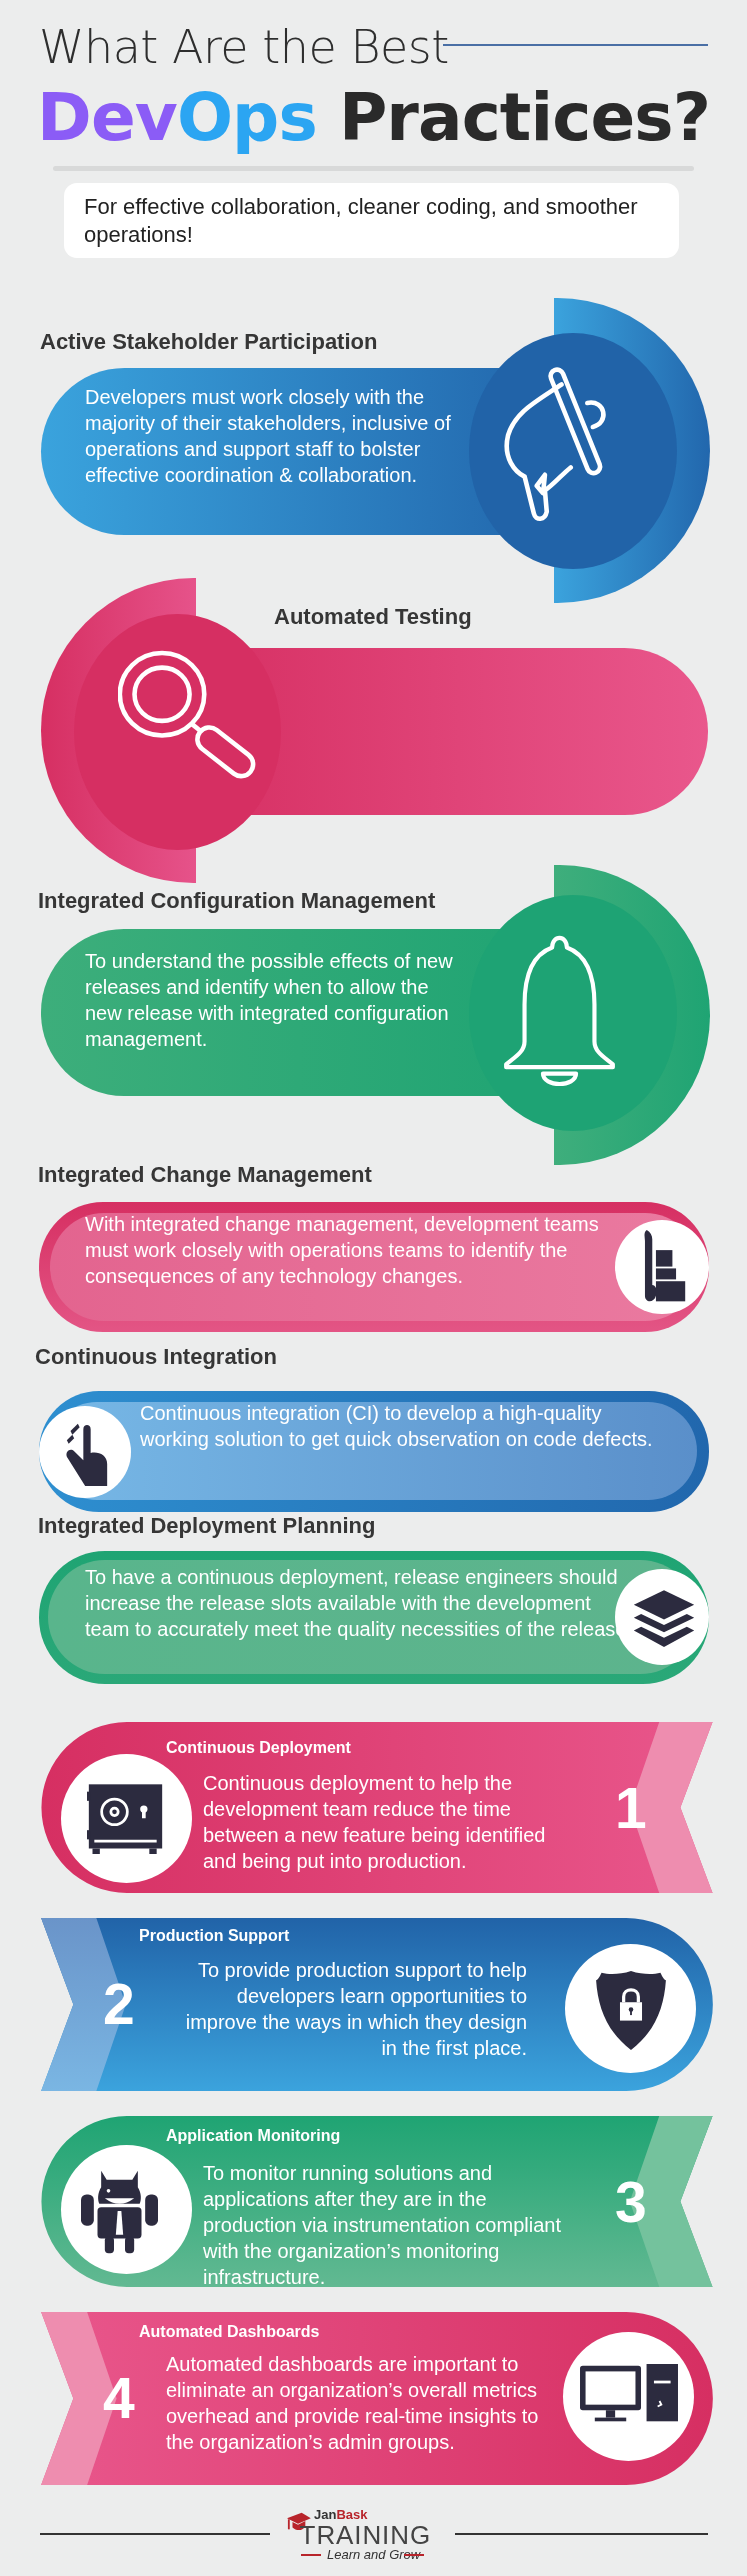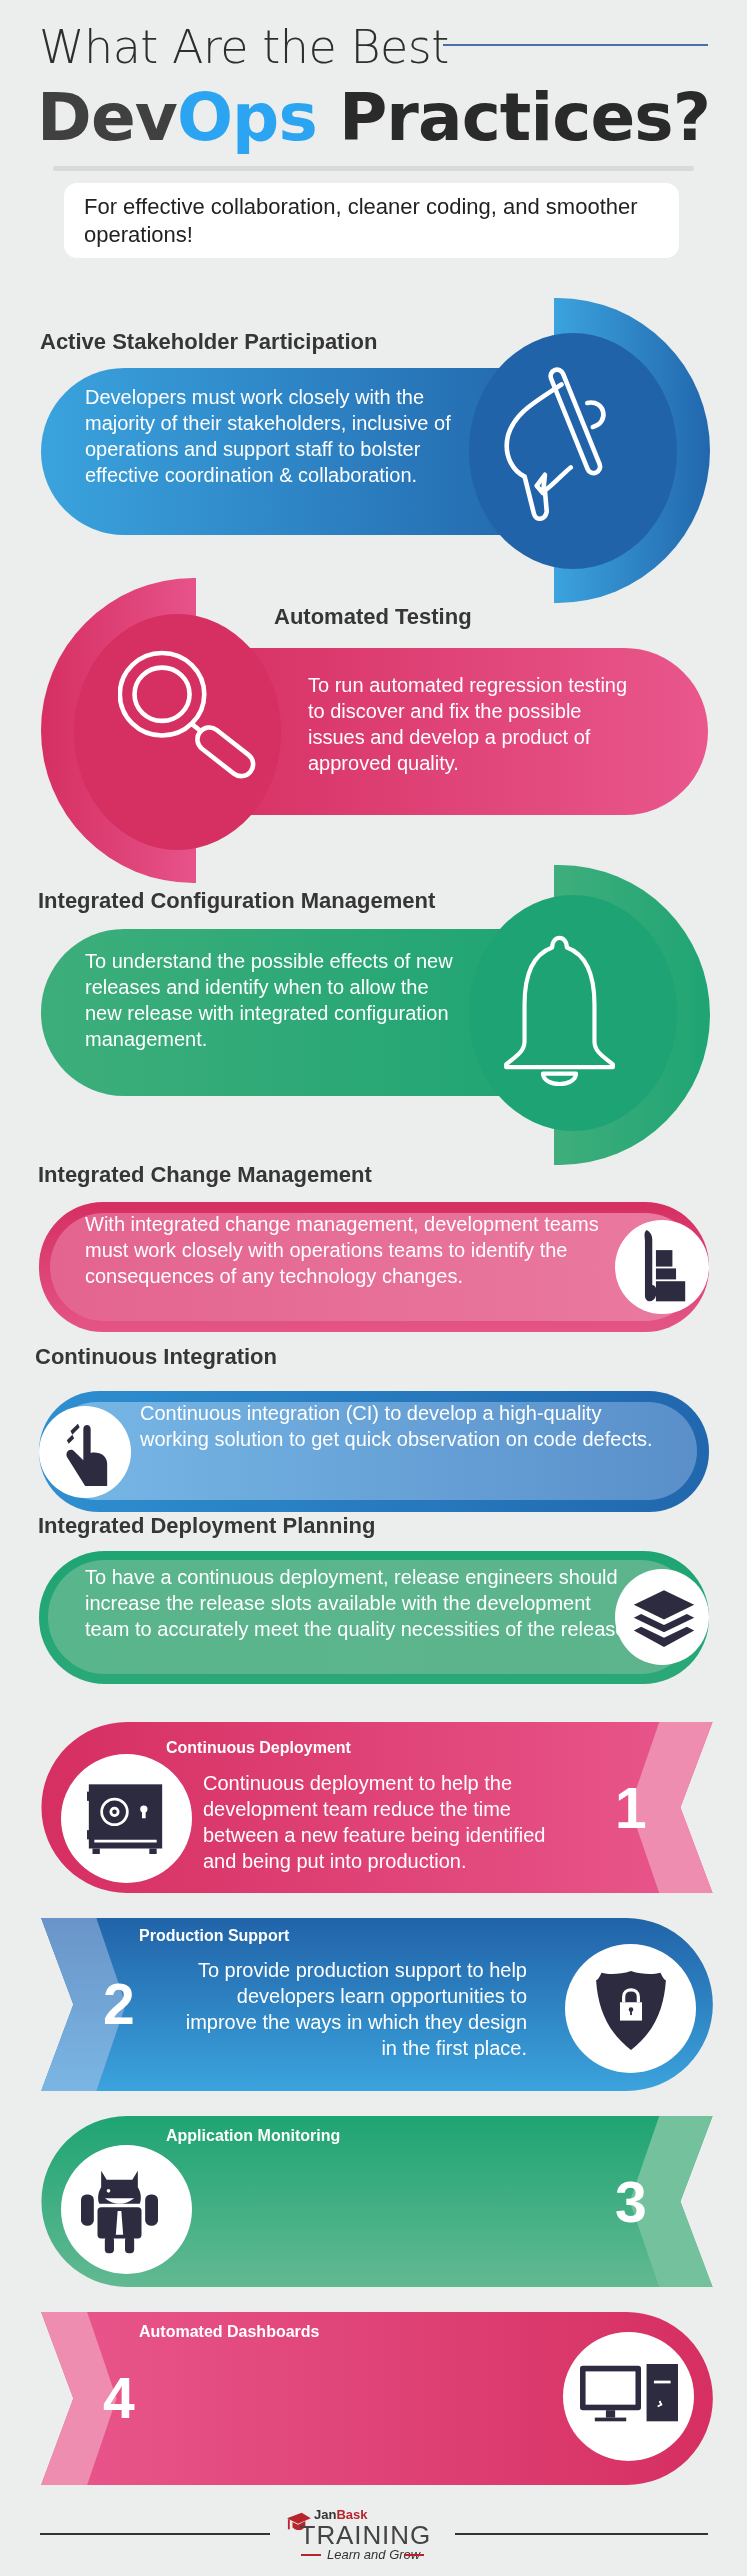--- a/index.html
+++ b/index.html
@@ -1,21 +1,21 @@
 <!DOCTYPE html>
 <html style="font-size:14.7px"><head>
 <meta charset="utf-8">
 <style>
   html,body{margin:0;padding:0;}
   body{width:747px;height:2576px;background:#eceded;position:relative;overflow:hidden;font-family:"Liberation Sans",sans-serif;color:#333;}
   .abs{position:absolute;}
   .t1{left:39px;top:20px;font-size:46px;font-weight:300;color:#2e2e2e;letter-spacing:-0.5px;font-family:"DejaVu Sans",sans-serif;font-weight:200;}
   .rule1{left:443px;top:44px;width:265px;height:1.8px;background:#4a6fa5;}
   .t2{left:37px;top:79px;font-size:66px;font-weight:bold;font-family:"DejaVu Sans",sans-serif;letter-spacing:-0.9px;white-space:nowrap;}
-  .dev{color:#404040;}
+  .dev{color:#8b5cf6;}
   .ops{color:#2ba5f2;}
   .prac{color:#2a2a2a;}
   .divider{left:53px;top:166px;width:641px;height:4.6px;background:#d8d9d9;border-radius:2.8px;}
   .subbox{left:64px;top:183px;width:615px;height:75px;background:#fff;border-radius:13px;}
   .subbox p{margin:0;padding:10px 0 0 20px;font-size:22px;line-height:28px;color:#222;font-family:Liberation Sans, sans-serif;}
   .h{font-weight:bold;font-size:22px;color:#363636;white-space:nowrap;font-family:"Liberation Sans",sans-serif;}
   .body{color:#fff;font-size:20px;line-height:26px;font-family:"Liberation Sans",sans-serif;}
   .pill{border-radius:87px;}
   .iconcircle-w{background:#fff;border-radius:50%;}
   .num{color:#fff;font-weight:bold;font-size:57px;font-family:"Liberation Sans",sans-serif;}
@@ -46,21 +46,20 @@
       <path d="M43 130 L52 118 L50 138 Z"></path>
     </g>
   </svg>
 </div>
 
 <div class="abs" style="left:0;top:578px;width:747px;height:313px;">
   <div class="abs" style="left:41px;top:0;width:155px;height:305px;background:linear-gradient(90deg,#d62f62,#e6538a);border-radius:153px 0 0 153px;"></div>
   <div class="abs pill" style="left:184px;top:70px;width:524px;height:167px;background:linear-gradient(90deg,#d62f62,#e9578c);border-radius:0 84px 84px 0;"></div>
   <div class="abs" style="left:74px;top:36px;width:207px;height:236px;border-radius:50%;background:#d62f62;"></div>
   <div class="abs h" style="left:274px;top:26px;">Automated Testing</div>
-  <div class="abs body" style="left:308px;top:94px;width:322px;">To run automated regression testing to discover and fix the possible issues and develop a product of approved quality.</div>
   <svg class="abs" style="left:118px;top:72px;" width="156" height="138" viewBox="0 0 170 150">
     <g fill="none" stroke="#fff" stroke-width="5">
       <ellipse cx="48" cy="48" rx="46" ry="45"></ellipse>
       <ellipse cx="48" cy="48" rx="30" ry="29"></ellipse>
       <path d="M80 80 L90 88"></path>
       <rect x="88" y="84" width="70" height="26" rx="13" transform="rotate(38 100 95)"></rect>
     </g>
   </svg>
 </div>
 
@@ -201,36 +200,38 @@
       <rect x="0" y="30" width="14" height="34" rx="6"></rect>
       <rect x="70" y="30" width="14" height="34" rx="6"></rect>
       <rect x="26" y="76" width="10" height="18" rx="4"></rect>
       <rect x="48" y="76" width="10" height="18" rx="4"></rect>
     </g>
     <path d="M26 34 Q42 46 58 34 Z" fill="#fff"></path>
     <path d="M40 48 L44 48 L46 74 L38 74 Z" fill="#fff"></path>
     <circle cx="30" cy="26" r="2" fill="#fff"></circle>
   </svg>
   <div class="abs bh" style="left:166px;top:11px;">Application Monitoring</div>
+  <div class="abs body" style="left:203px;top:44px;width:368px;">To monitor running solutions and applications after they are in the production via instrumentation compliant with the organization’s monitoring infrastructure.</div>
   <div class="abs num" style="left:615px;top:53px;">3</div>
 </div>
 
 <div class="abs" style="left:0;top:2312px;width:747px;height:175px;">
   <svg class="abs" style="left:41px;top:0;" width="672" height="173" viewBox="0 0 730 188">
     <defs>
       <linearGradient id="gp4" x1="0" x2="1">
           <stop offset="0" stop-color="#e9578c"></stop>
           <stop offset="1" stop-color="#d62f62"></stop>
         </linearGradient>
     </defs>
     <path d="M0 0 L636 0 A94 94 0 0 1 636 188 L0 188 L35 94 Z" fill="url(#gp4)"></path>
     <path d="M0 0 L50 0 L82 94 L50 188 L0 188 L35 94 Z" fill="#ee8daf"></path>
   </svg>
   <div class="abs num" style="left:103px;top:53px;">4</div>
   <div class="abs bh" style="left:139px;top:11px;">Automated Dashboards</div>
+  <div class="abs body" style="left:166px;top:39px;width:386px;">Automated dashboards are important to eliminate an organization’s overall metrics overhead and provide real-time insights to the organization’s admin groups.</div>
   <div class="abs iconcircle-w" style="left:563px;top:20px;width:131px;height:129px;"></div>
   <svg class="abs" style="left:580px;top:52px;" width="98" height="61" viewBox="0 0 106 66">
     <g fill="#2c2b3f">
       <rect x="0" y="2" width="66" height="48" rx="3"></rect>
       <rect x="28" y="50" width="10" height="8"></rect>
       <rect x="16" y="58" width="34" height="4"></rect>
       <rect x="72" y="0" width="34" height="62"></rect>
     </g>
     <rect x="6" y="8" width="54" height="36" fill="#fff"></rect>
     <rect x="80" y="18" width="18" height="3" fill="#fff"></rect>

